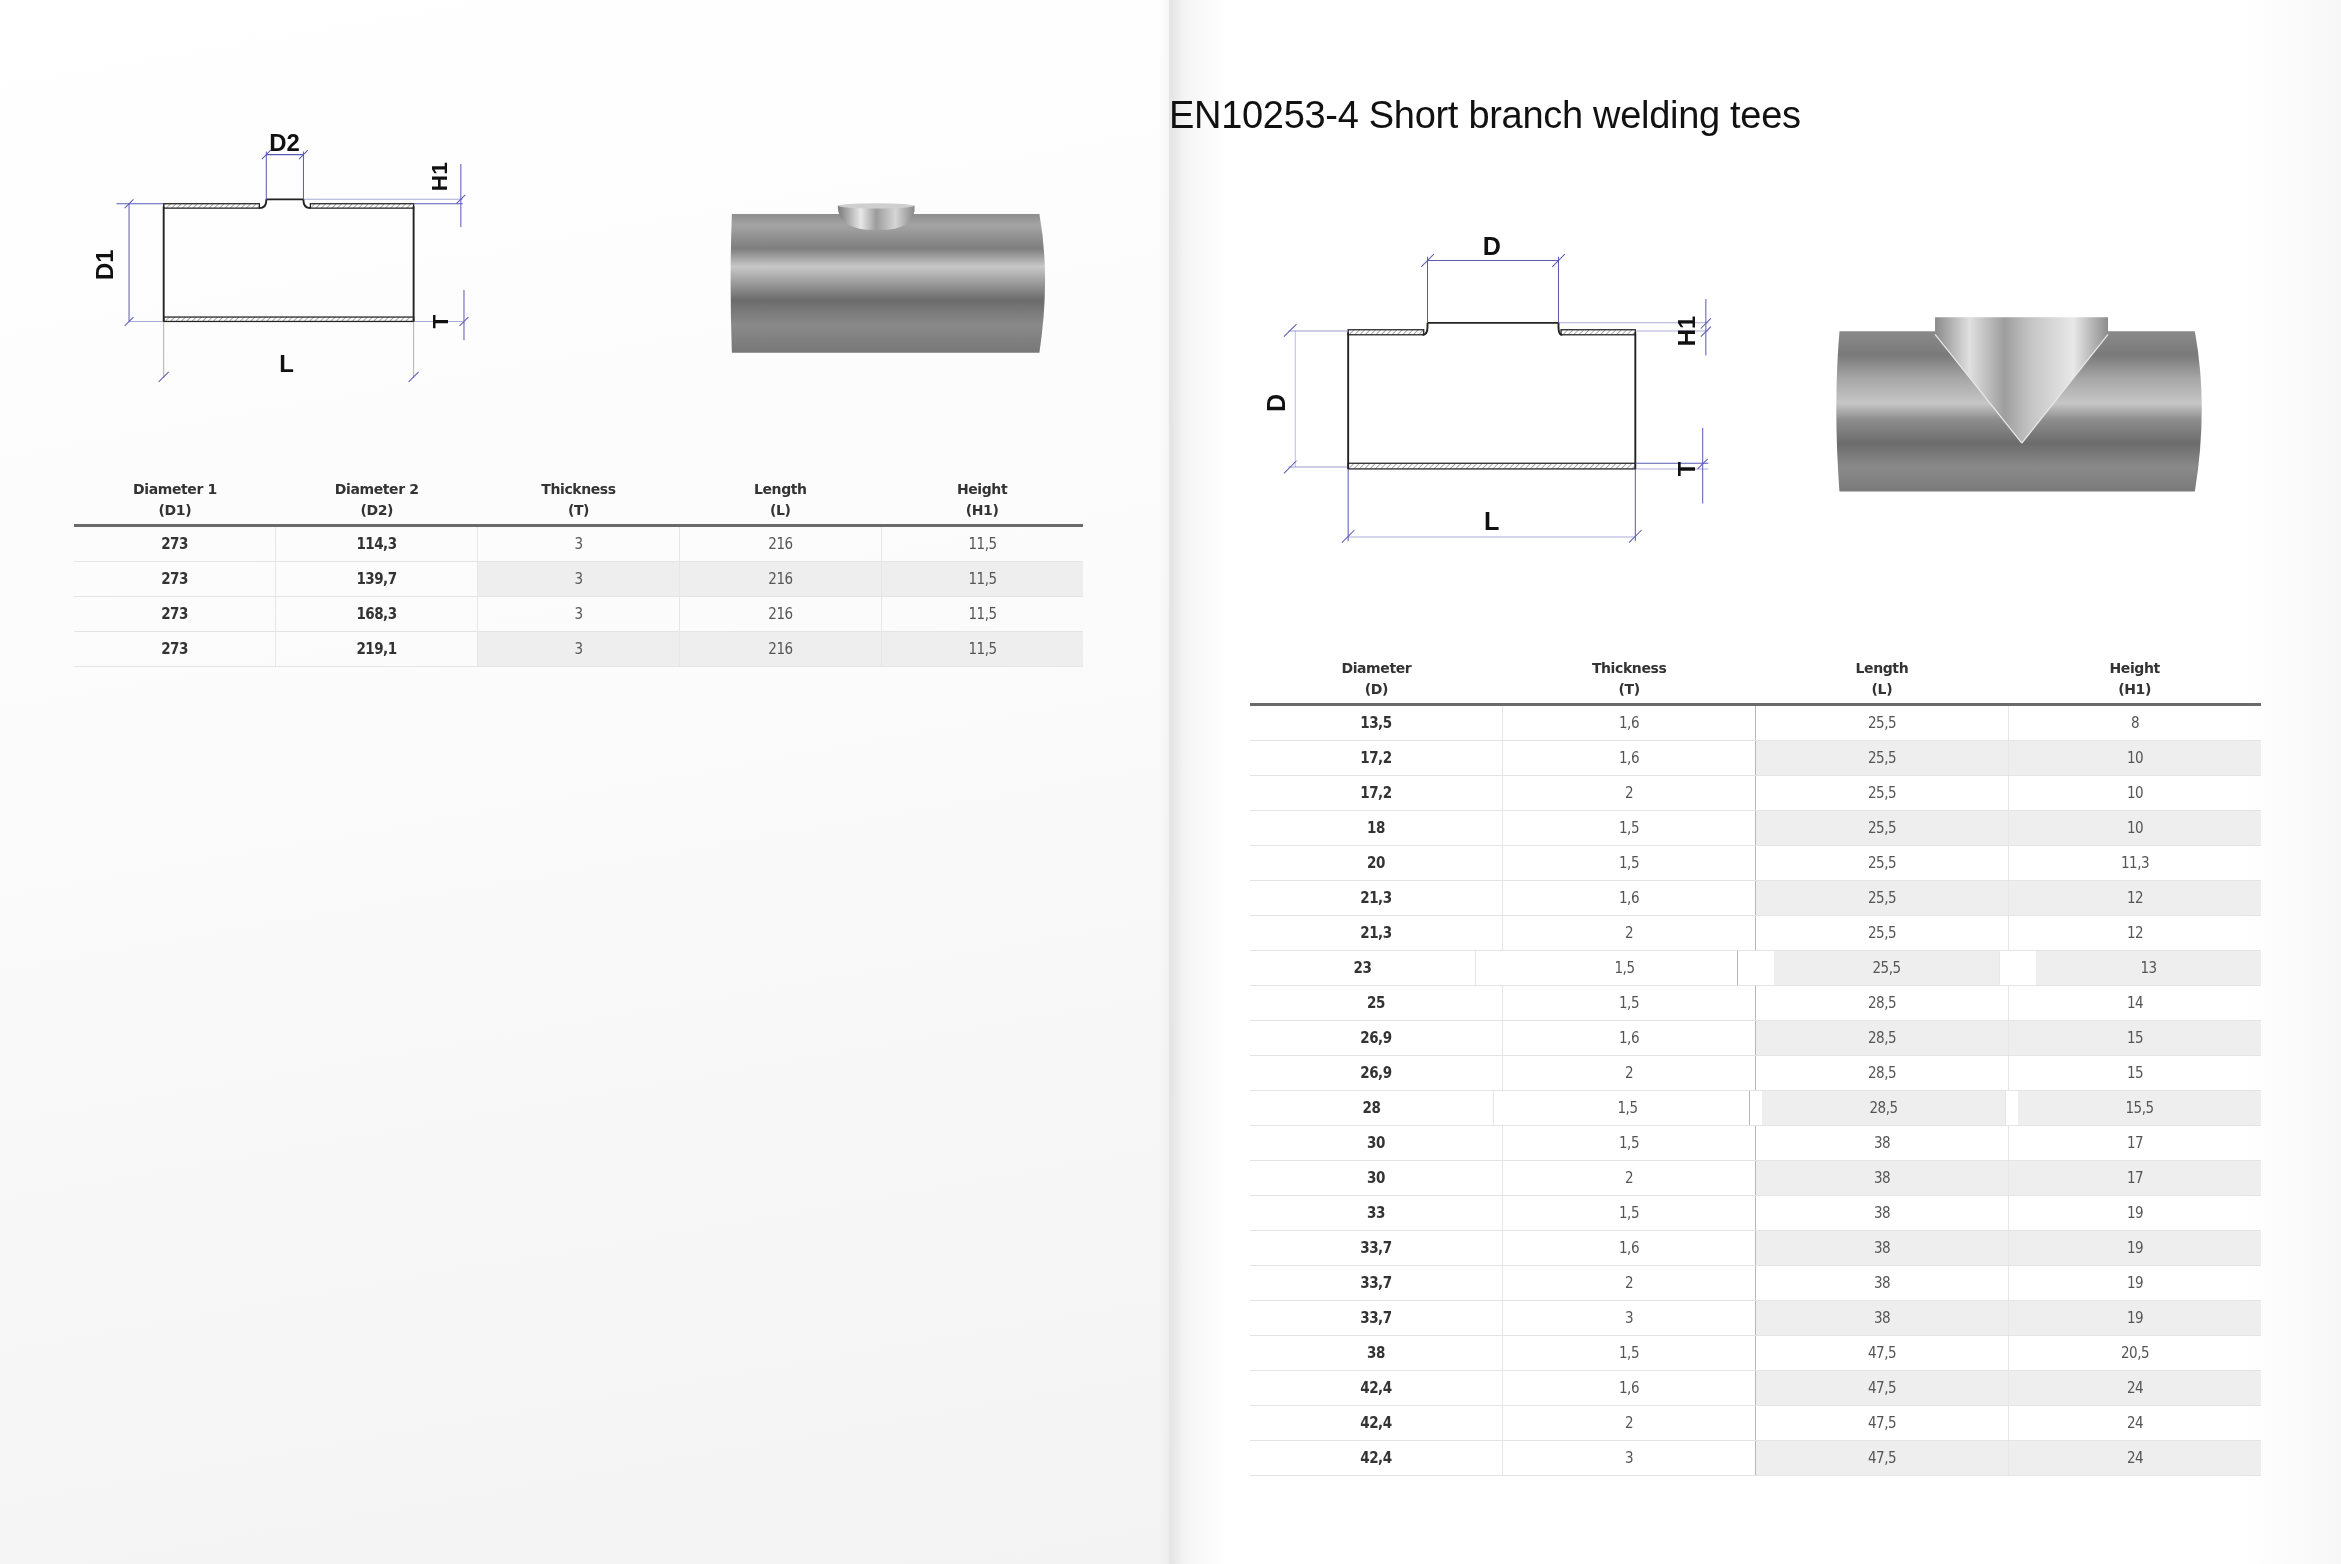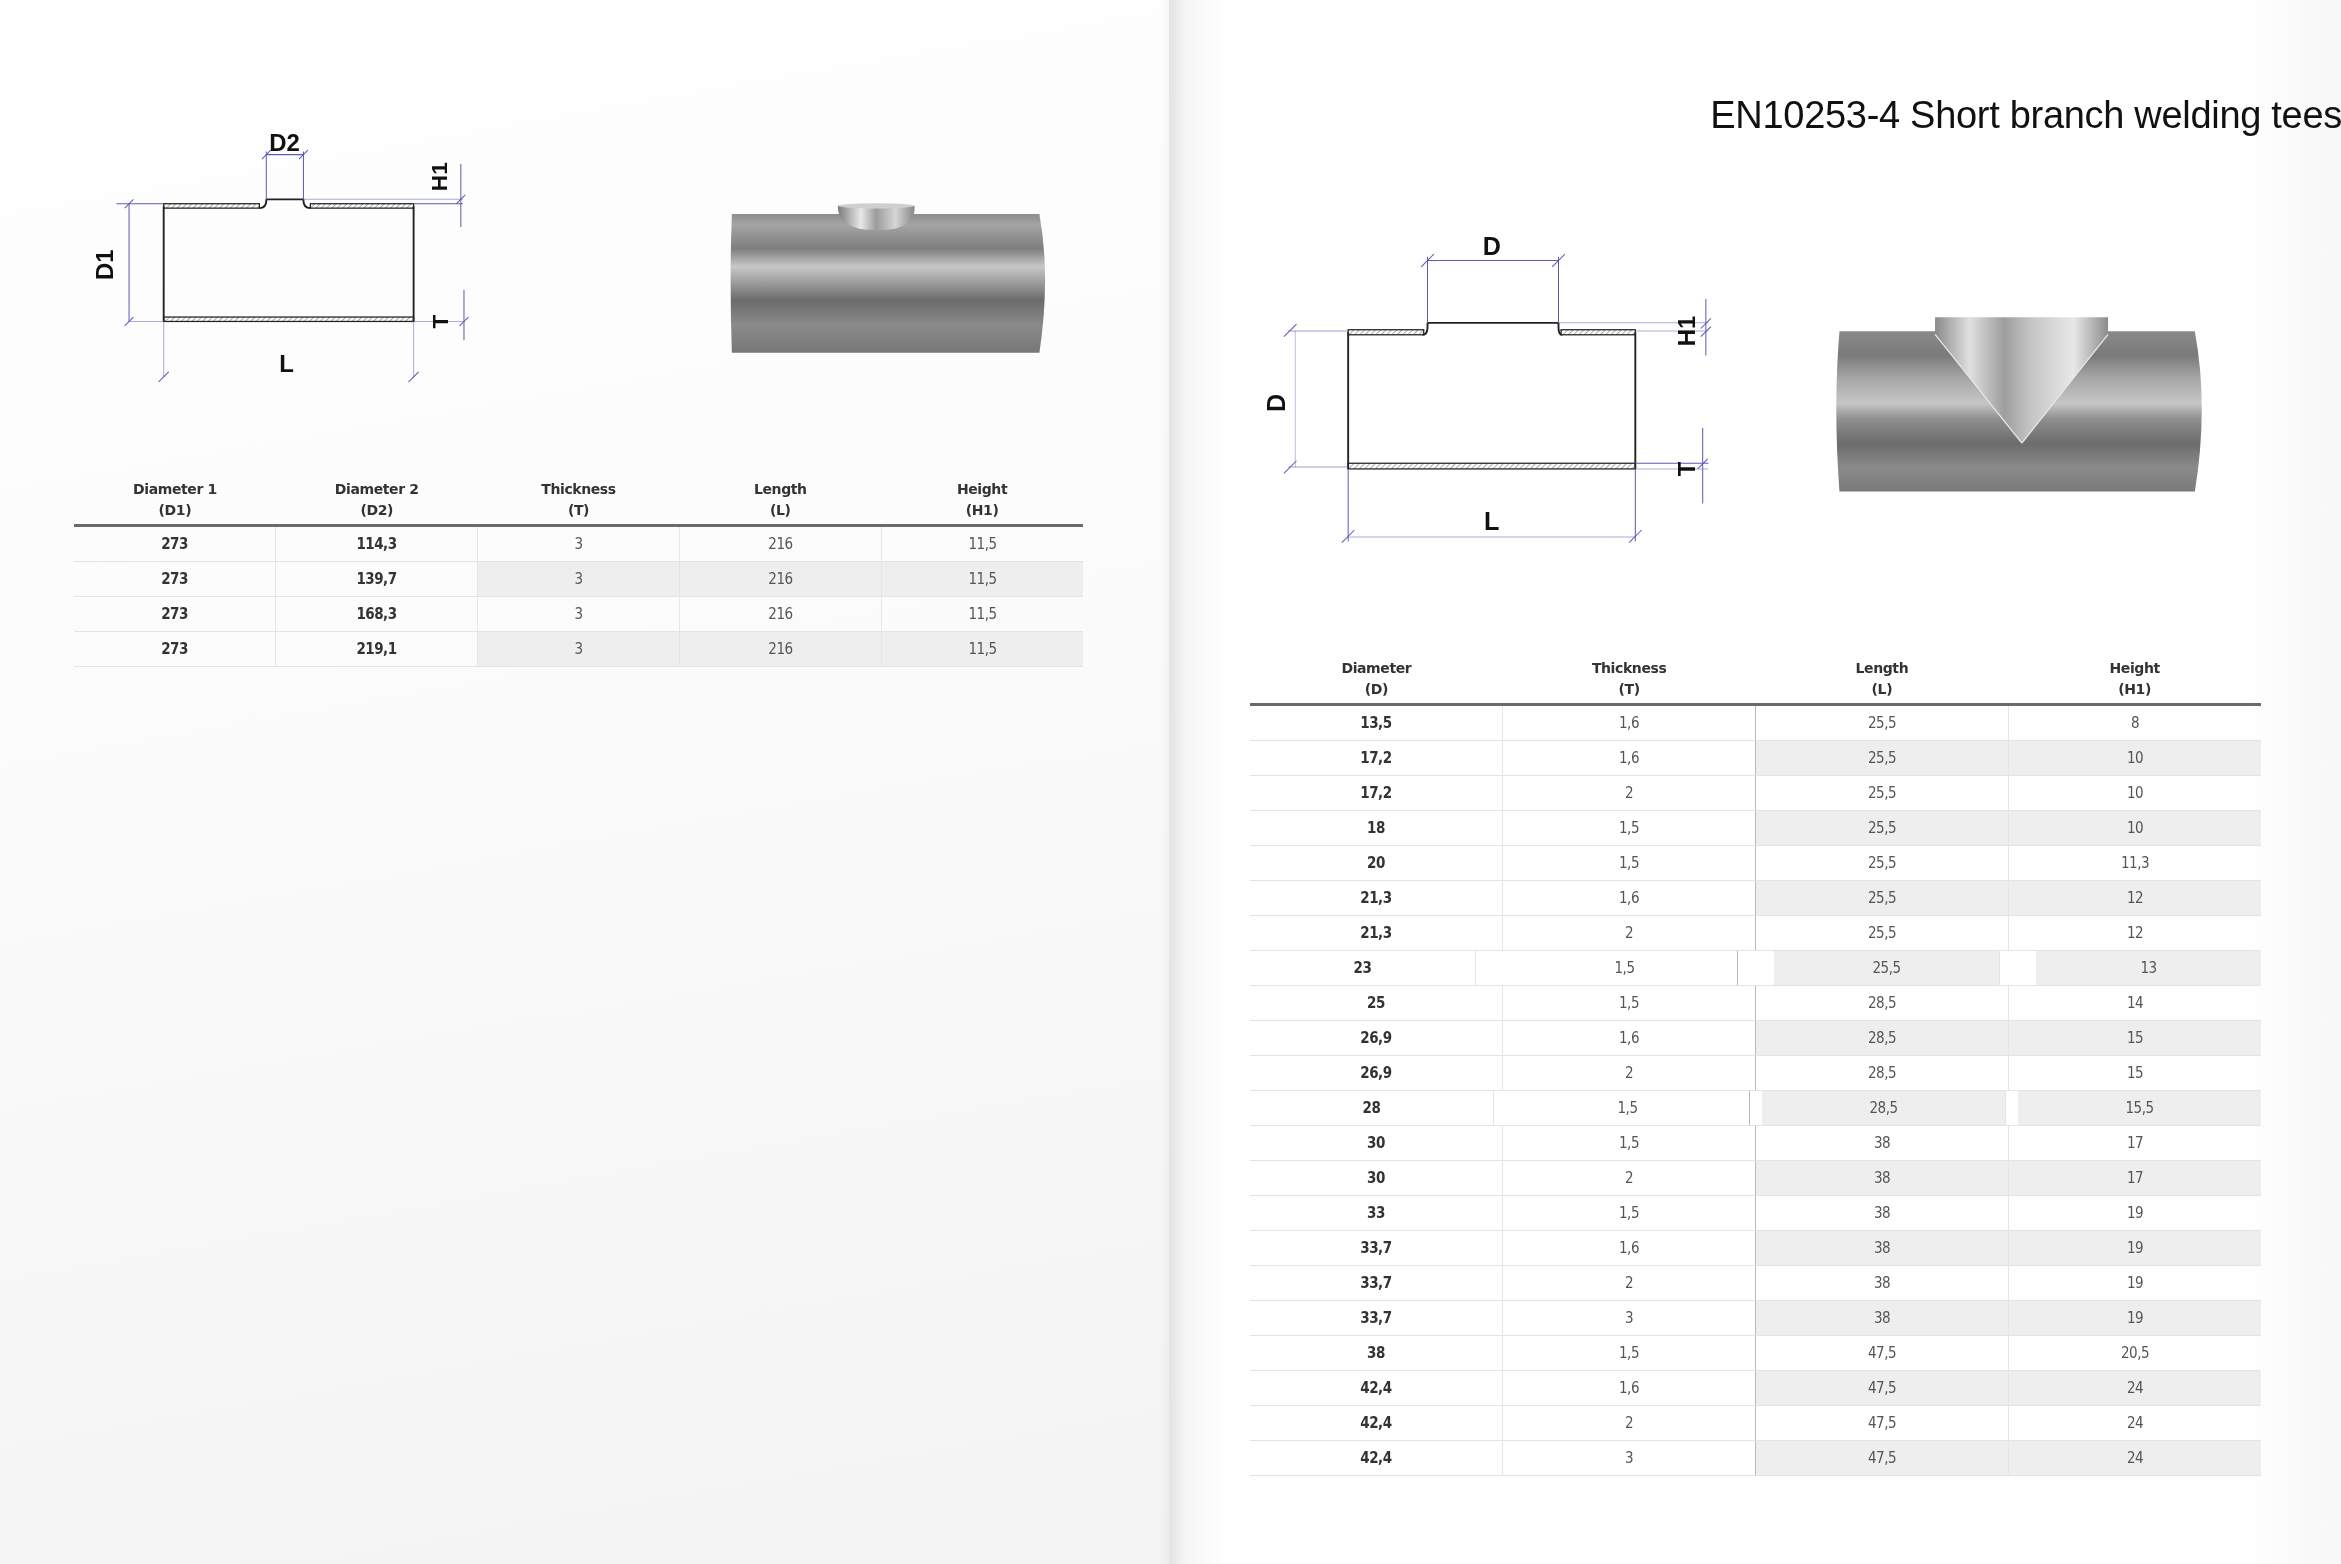--- a/index.html
+++ b/index.html
@@ -18,21 +18,21 @@
     left:1169px; width:1173px;
     background:linear-gradient(90deg, #ececec 0px, #f6f6f6 19px, #ffffff 57px, #ffffff 1071px, #f7f7f7 1173px);
   }
   .gutter-shadow {
     position:absolute; left:1159px; top:0; width:25px; height:1565px;
     background:linear-gradient(90deg, rgba(0,0,0,0) 0%, rgba(0,0,0,0.035) 50%, rgba(0,0,0,0) 100%);
   }
 
   .title {
     position:absolute; left:1169px; width:1173px; top:94px;
-    text-align:right; font-size:38px; font-weight:400; color:#111;
+    text-align:left; font-size:38px; font-weight:400; color:#111;
     letter-spacing:-0.3px;
   }
 
   svg.diagram { position:absolute; overflow:visible; }
   .dim-label { font-family:"Liberation Sans", sans-serif; font-weight:700; fill:#111; }
 
   .photo { position:absolute; }
 
   
   .spec-table { position:absolute; }

